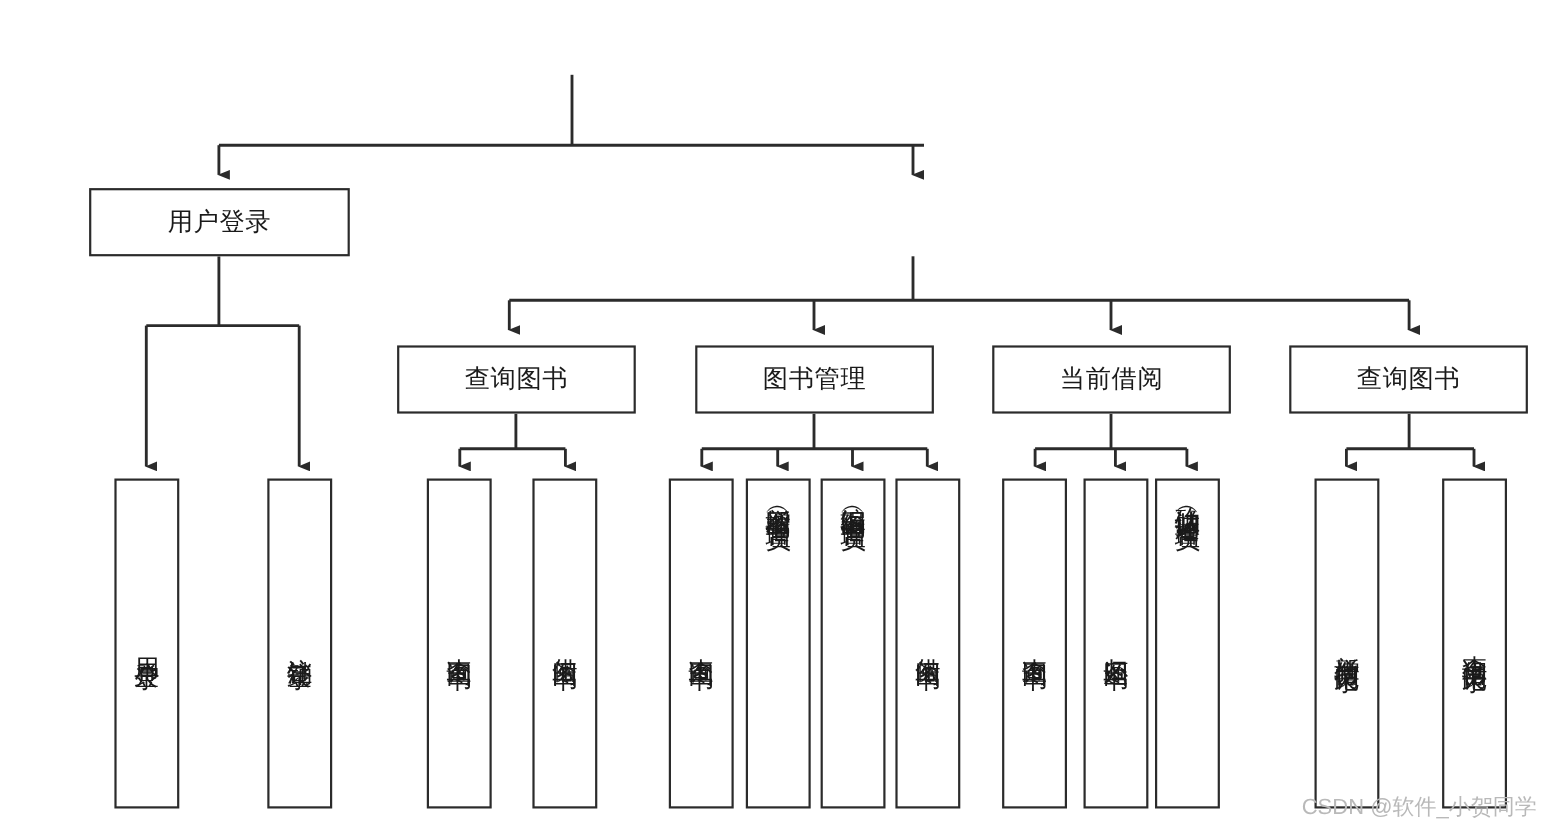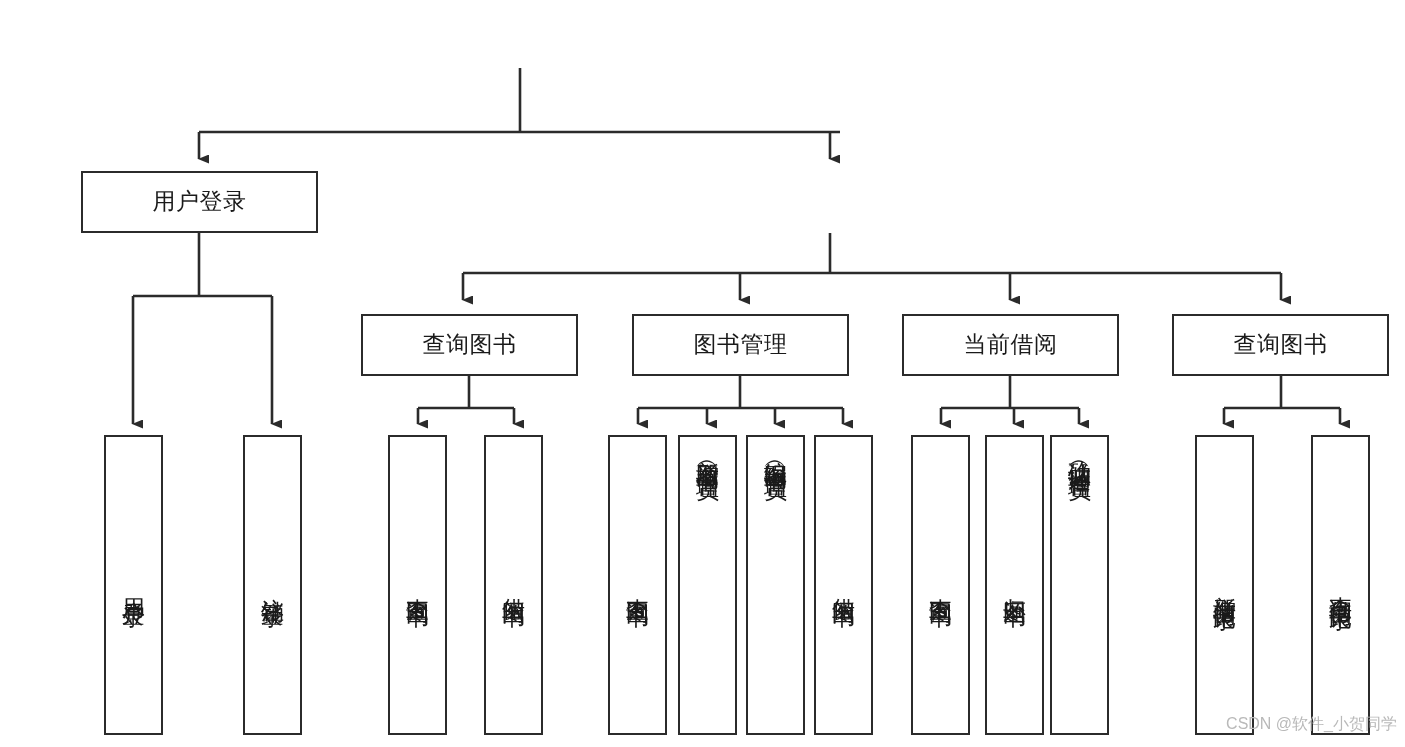--- a/index.html
+++ b/index.html
@@ -65,22 +65,22 @@
     letter-spacing: 2.5px;
     white-space: nowrap;
   }
   .node.vert.centered {
     align-items: center;
     padding-top: 0;
   }
   .watermark {
     position: absolute;
     right: 8px;
-    bottom: 12px;
-    font-size: 16px;
+    bottom: 0;
+    font-size: 20px;
     color: #b9b9b9;
     z-index: 5;
     white-space: nowrap;
     font-family: "Liberation Sans", "DejaVu Sans", sans-serif;
   }
 </style>
 </head>
 <body>
 
 <div id="canvas">

